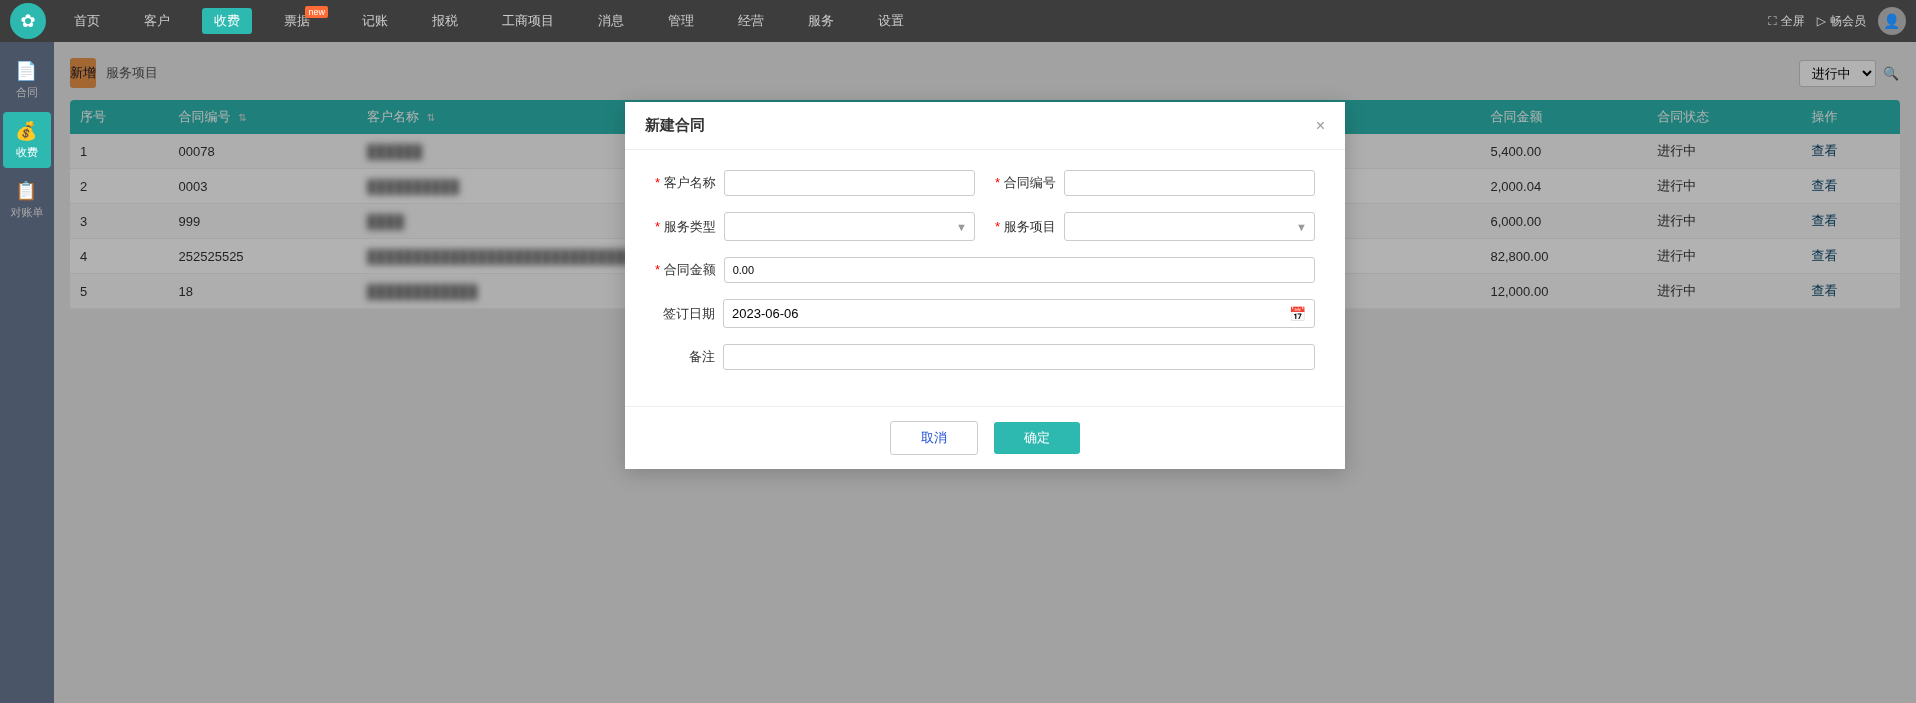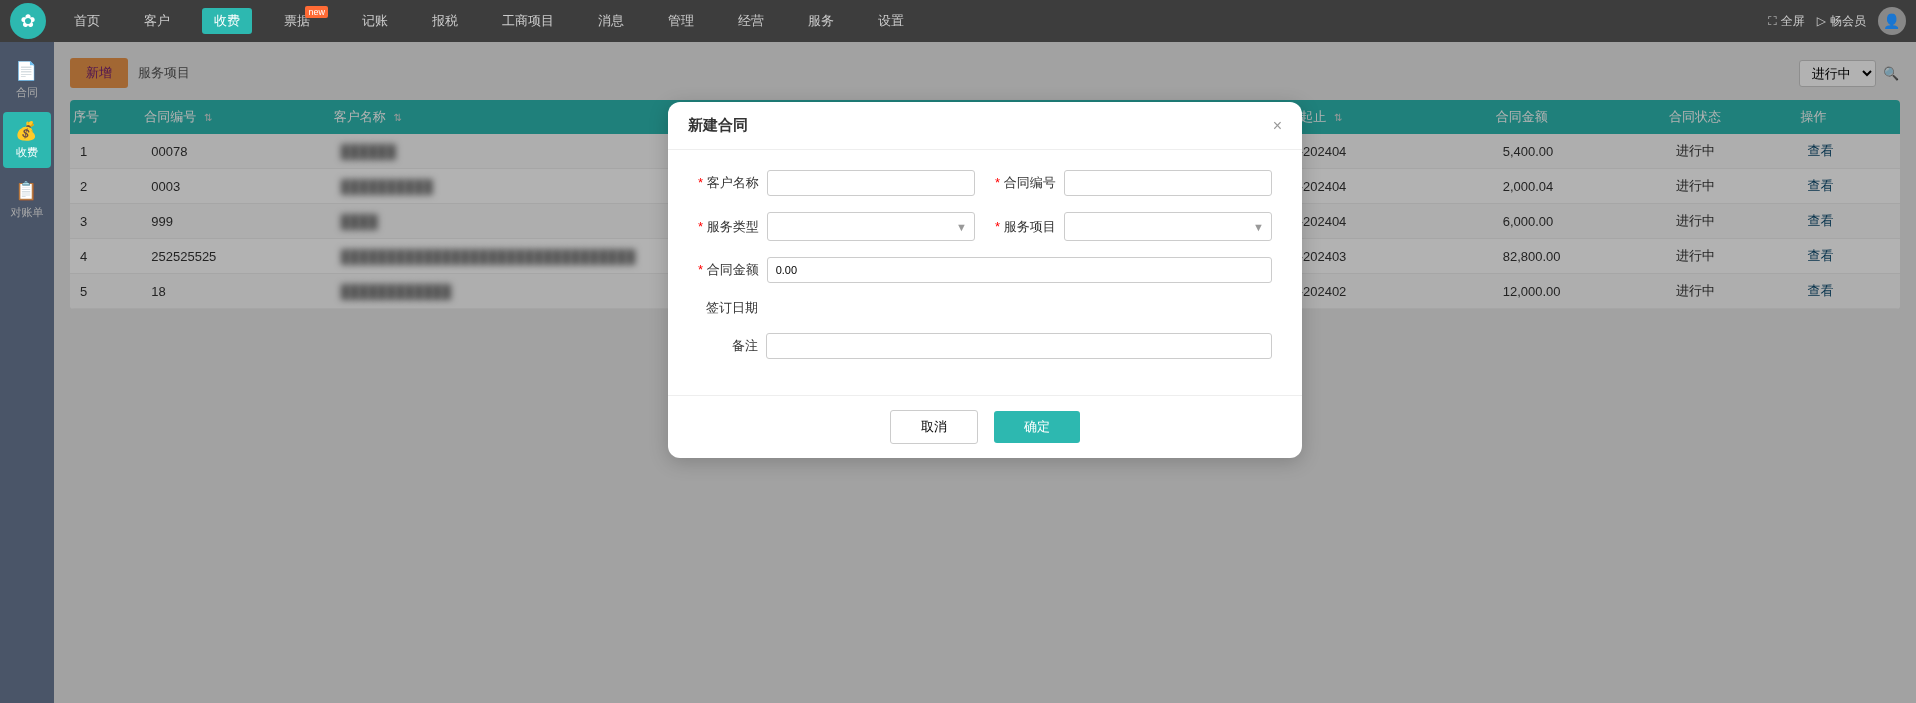--- a/index.html
+++ b/index.html
@@ -115,23 +115,23 @@
 
     
     .toolbar {
       display: flex;
       align-items: center;
       gap: 10px;
       margin-bottom: 12px;
     }
     .btn-new {
       background: #e8944a;
-      color: #701a75;
+      color: #0f172a;
       border: none;
-      padding: 6px 16px;
+      padding: 6px 0;
       border-radius: 3px;
       cursor: pointer;
       font-size: 13px;
     }
     .toolbar-label {
       color: #555;
       font-size: 13px;
     }
     .toolbar-right {
       margin-left: auto;
@@ -165,21 +165,21 @@
       border-collapse: collapse;
       background: white;
       border-radius: 4px;
       overflow: hidden;
     }
     .data-table thead tr {
       background: #2db8b0;
       color: white;
     }
     .data-table thead th {
-      padding: 8px 3px;
+      padding: 8px 10px;
       text-align: left;
       font-weight: normal;
       font-size: 13px;
     }
     .data-table tbody tr:nth-child(odd) { background: #f9f9f9; }
     .data-table tbody tr:nth-child(even) { background: #ffffff; }
     .data-table tbody td {
       padding: 8px 10px;
       font-size: 13px;
       color: #333;
@@ -200,22 +200,22 @@
       top: 0; left: 0; right: 0; bottom: 0;
       background: rgba(0,0,0,0.3);
       display: flex;
       align-items: flex-start;
       justify-content: center;
       padding-top: 60px;
       z-index: 100;
     }
     .modal {
       background: white;
-      border-radius: 12px;
-      width: 634px;
+      border-radius: 0;
+      width: 720px;
       box-shadow: 0 4px 20px rgba(0,0,0,0.2);
       overflow: hidden;
     }
     .modal-header {
       padding: 14px 20px;
       display: flex;
       align-items: center;
       justify-content: space-between;
       border-bottom: 1px solid #eee;
     }
@@ -292,21 +292,21 @@
       gap: 16px;
       border-top: 1px solid #eee;
     }
     .btn-cancel {
       background: white;
       border: 1px solid #ccc;
       padding: 7px 30px;
       border-radius: 3px;
       cursor: pointer;
       font-size: 13px;
-      color: #000000;
+      color: #1d4ed8;
     }
     .btn-confirm {
       background: #2db8b0;
       border: none;
       padding: 7px 30px;
       border-radius: 3px;
       cursor: pointer;
       font-size: 13px;
       color: white;
     }
@@ -520,20 +520,24 @@
           <div class="form-row">
             <div class="form-group">
               <span class="form-label required">合同金额</span>
               <input class="form-input" type="text" value="0.00" style="">
             </div>
           </div>
 
           <div class="form-row">
             <div class="form-group">
               <span class="form-label">签订日期</span>
+              <div class="date-input-wrapper">
+                <input type="text" value="2023-06-06" style="">
+                <span class="date-icon">📅</span>
+              </div>
             </div>
           </div>
 
           <div class="form-row">
             <div class="form-group">
               <span class="form-label">备注</span>
               <input class="form-input" type="text" style="width: 100%;">
             </div>
           </div>
 

